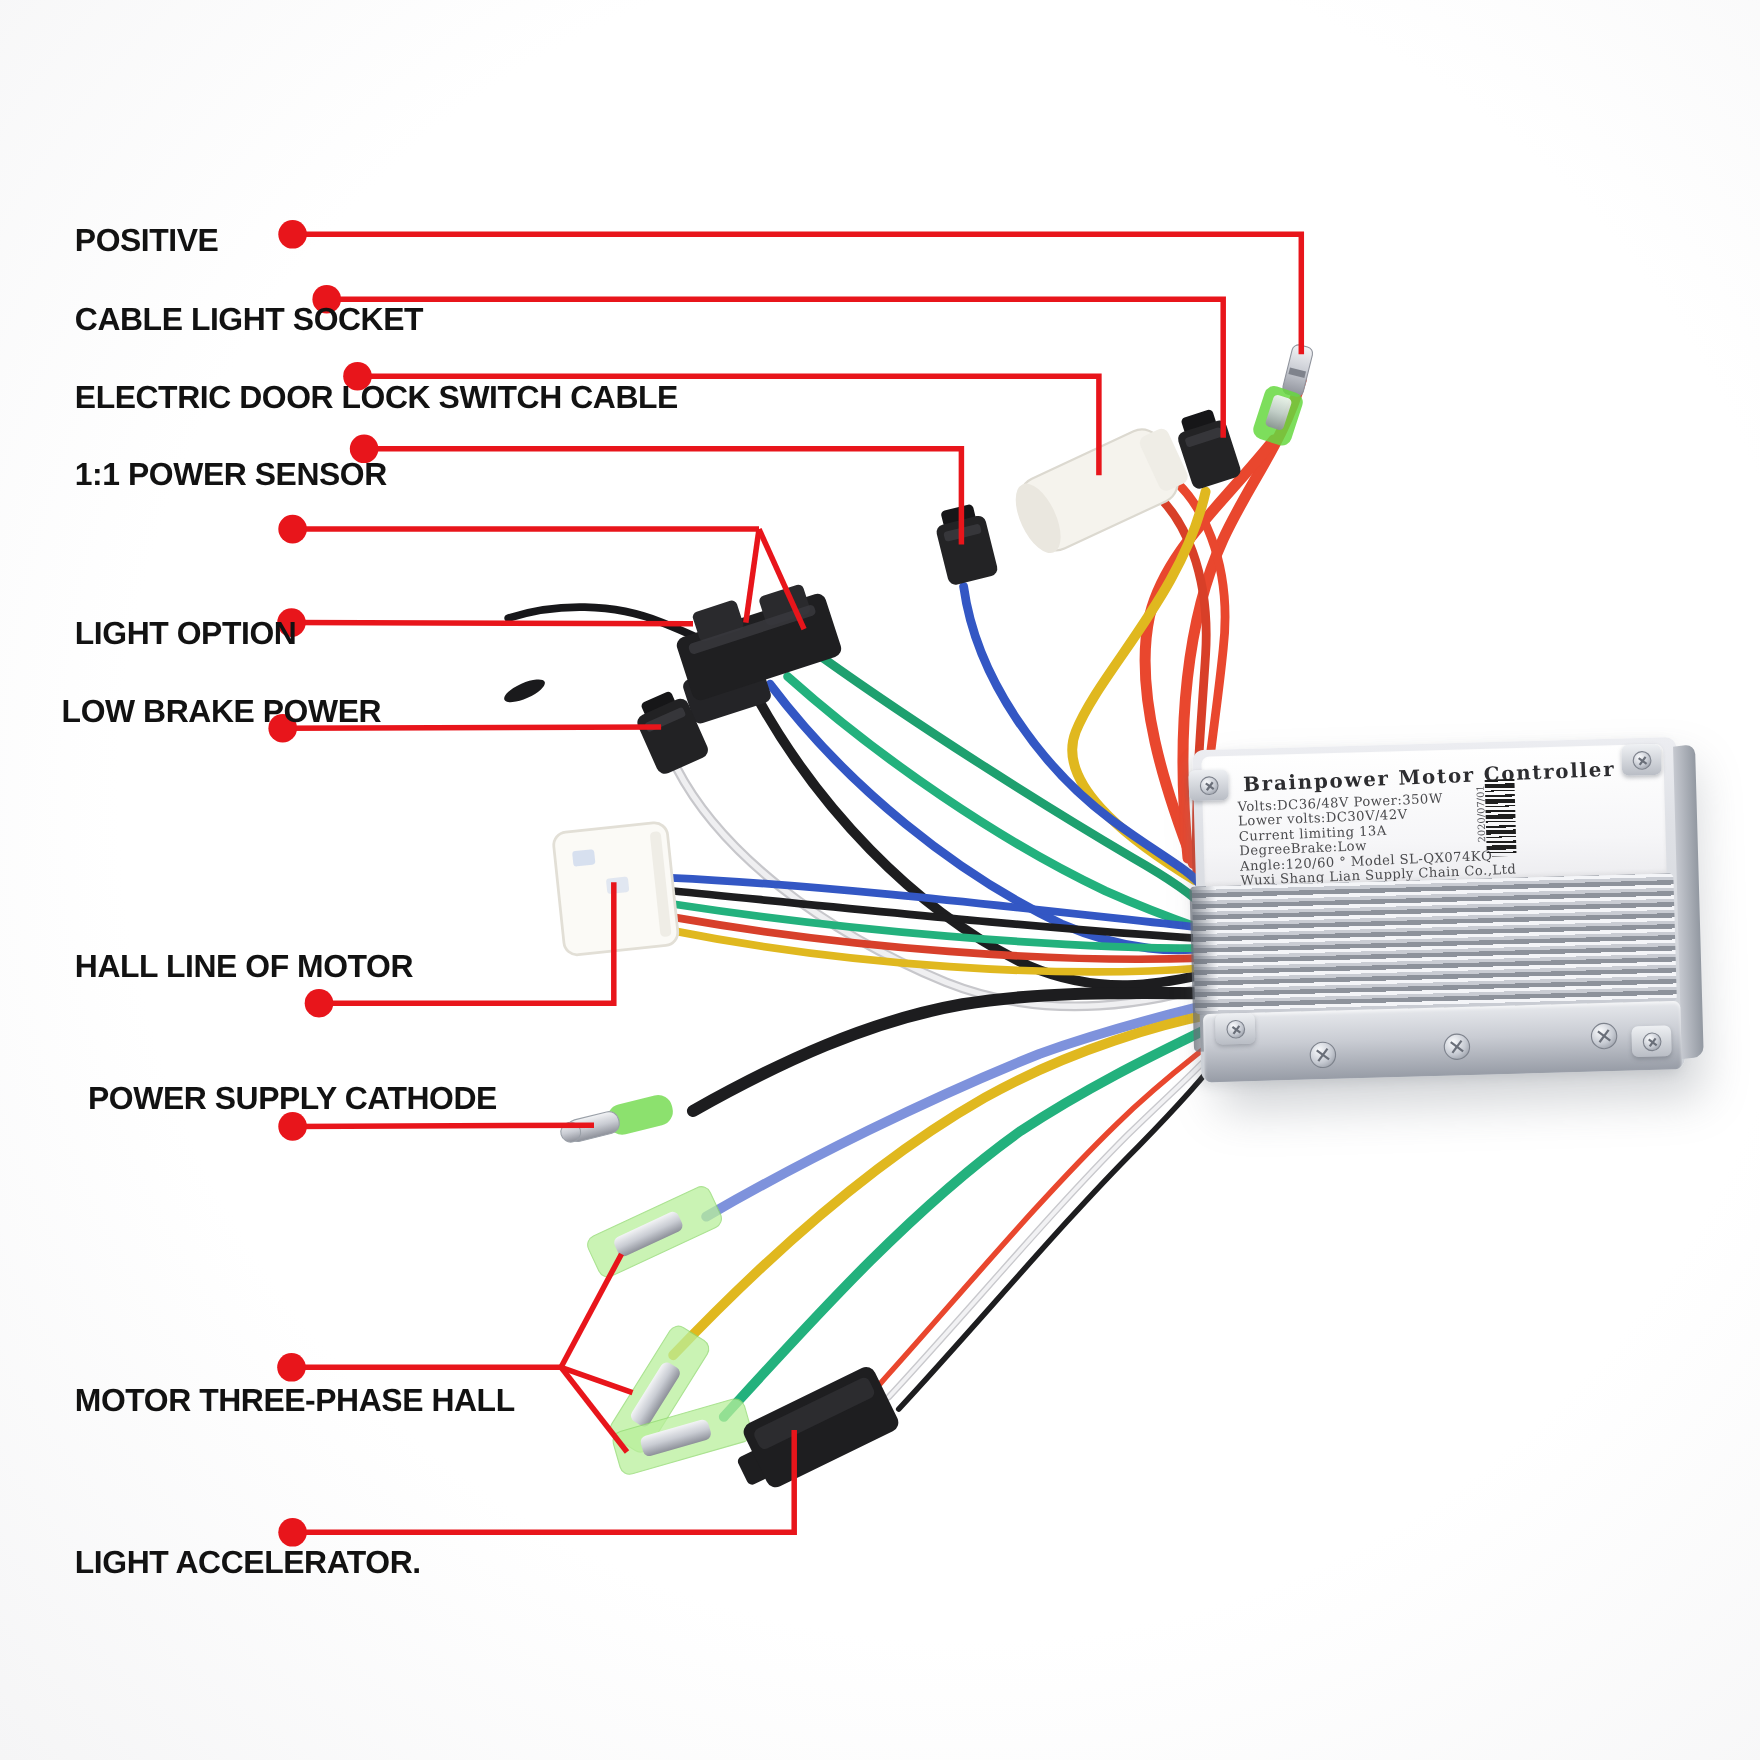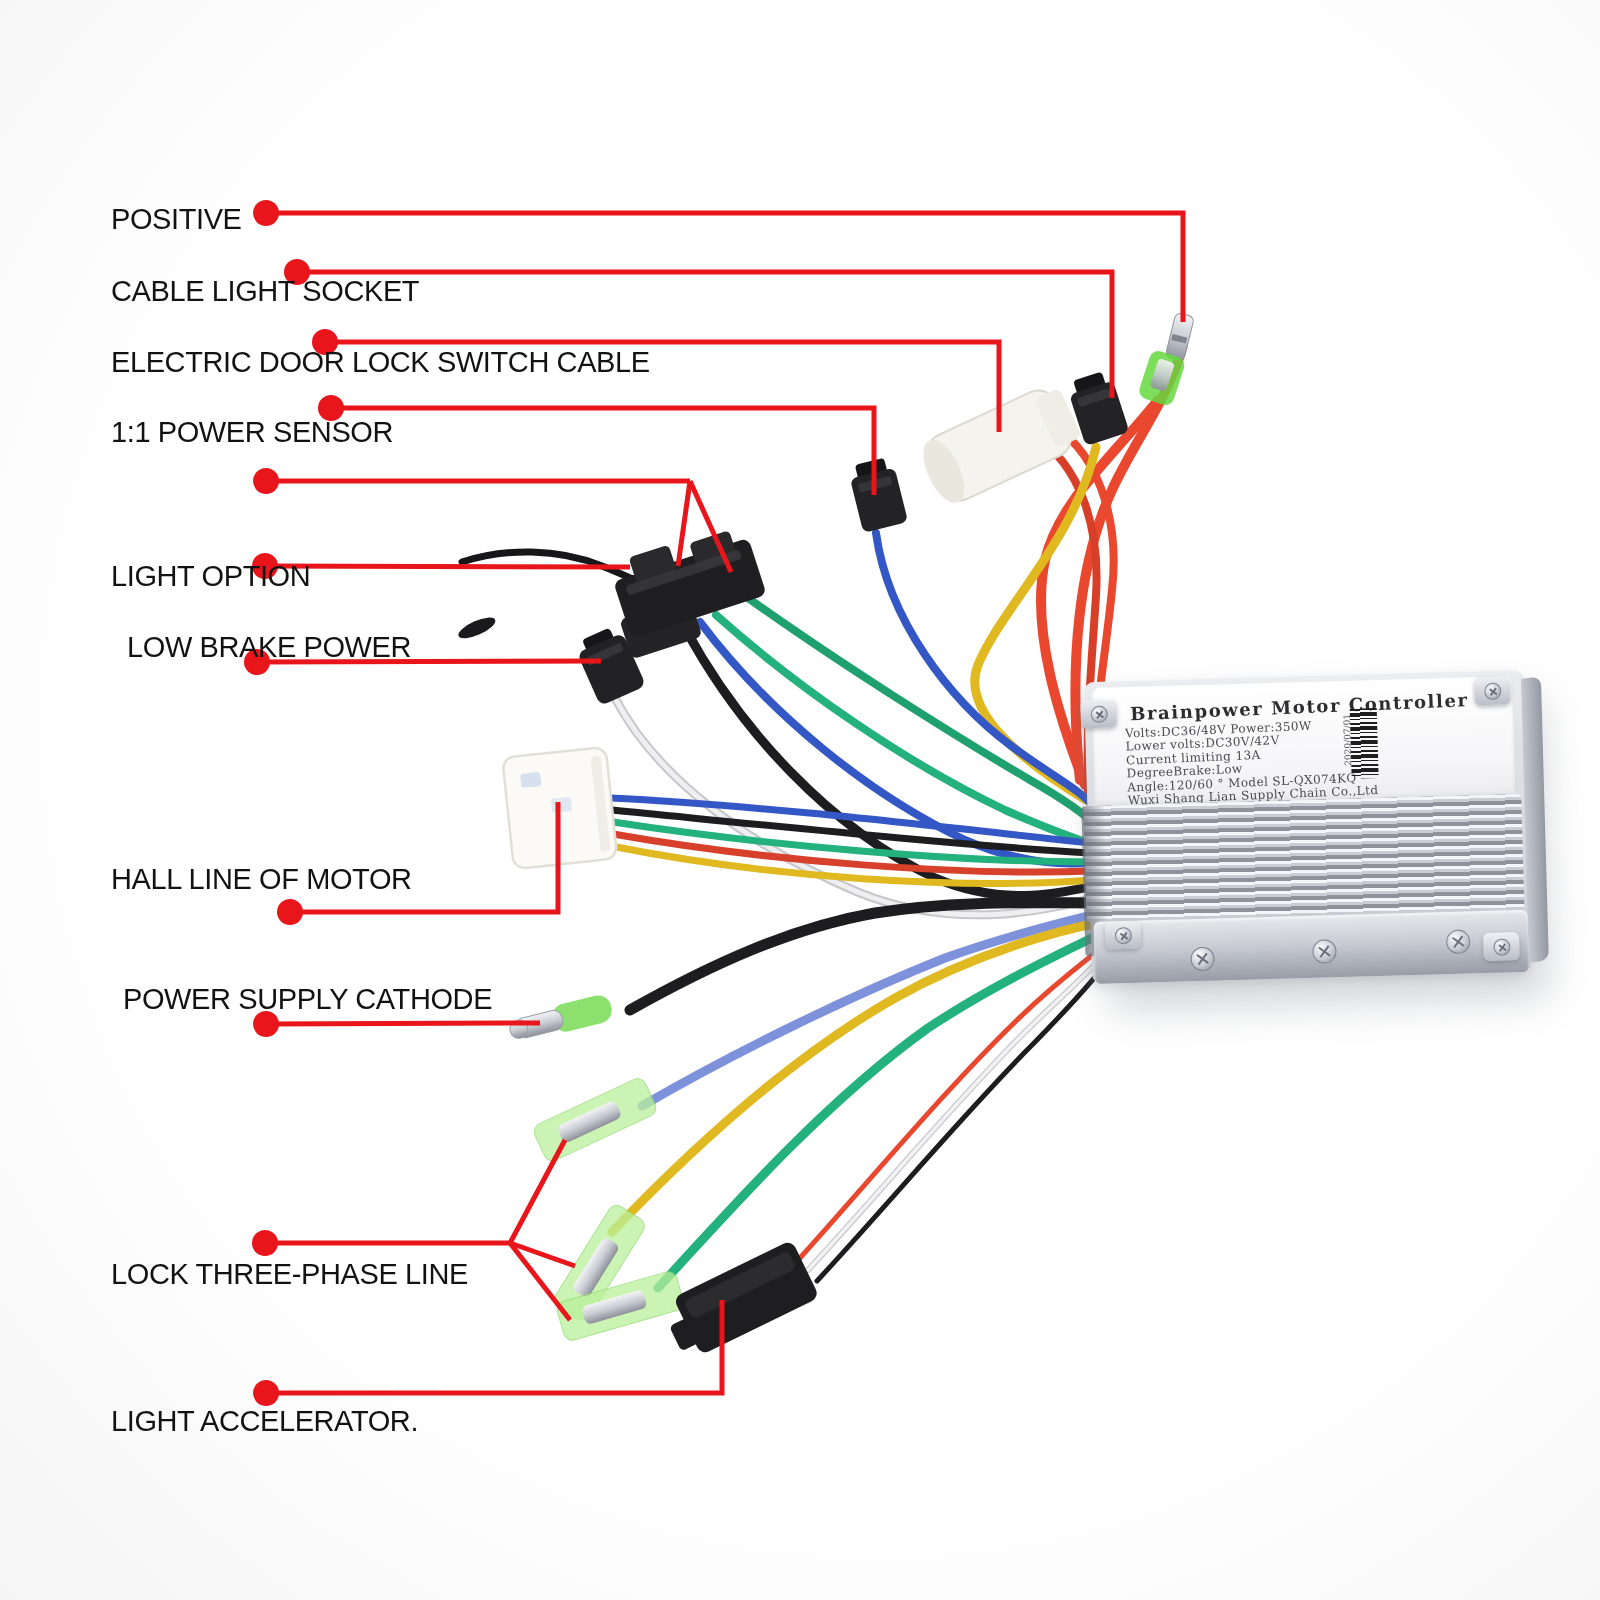--- a/index.html
+++ b/index.html
@@ -3,22 +3,22 @@
 <meta charset="utf-8">
 <style>
   html,body{margin:0;padding:0;background:#fff;}
   #stage{
     position:relative;width:1600px;height:1600px;overflow:hidden;
     background:radial-gradient(ellipse at 55% 45%, #ffffff 62%, #f5f5f6 100%);
     font-family:"Liberation Sans", sans-serif;
   }
   svg.layer{position:absolute;left:0;top:0;}
   .wire-label{
-    position:absolute;font-weight:normal;font-size:29px;line-height:1.05;
-    color:#121212;letter-spacing:-0.4px;white-space:nowrap;z-index:6;margin-left:43px;
+    position:absolute;font-weight:bold;font-size:29px;line-height:1.05;
+    color:#121212;letter-spacing:-0.4px;white-space:nowrap;z-index:6;
   }
   
   .controller{
     position:absolute;left:1088px;top:676px;width:440px;height:302px;
     transform:rotate(-1.6deg);z-index:3;border-radius:10px;
     background:linear-gradient(180deg,#ecedf1 0%,#dfe1e6 25%,#ccd0d6 100%);
     box-shadow:16px 26px 42px rgba(115,120,130,.32), -4px 4px 10px rgba(120,125,135,.18);
   }
   .ctrl-side-right{
     position:absolute;right:-17px;top:8px;width:20px;height:94%;
@@ -280,19 +280,19 @@
       <circle cx="265" cy="1243" r="13"></circle>
       <circle cx="266" cy="1393" r="13"></circle>
     </g>
   </svg>
 
   <div class="wire-label" style="left:68px;top:204px">POSITIVE</div>
   <div class="wire-label" style="left:68px;top:276px">CABLE LIGHT SOCKET</div>
   <div class="wire-label" style="left:68px;top:347px">ELECTRIC DOOR LOCK SWITCH CABLE</div>
   <div class="wire-label" style="left:68px;top:417px">1:1 POWER SENSOR</div>
   <div class="wire-label" style="left:68px;top:561px">LIGHT OPTION</div>
-  <div class="wire-label" style="left:84px;top:632px">LOW BRAKE POWER</div>
+  <div class="wire-label" style="left:56px;top:632px">LOW BRAKE POWER</div>
   <div class="wire-label" style="left:68px;top:864px">HALL LINE OF MOTOR</div>
   <div class="wire-label" style="left:80px;top:984px">POWER SUPPLY CATHODE</div>
-  <div class="wire-label" style="left:68px;top:1259px">LOCK THREE-PHASE LINE</div>
+  <div class="wire-label" style="left:68px;top:1259px">MOTOR THREE-PHASE HALL</div>
   <div class="wire-label" style="left:68px;top:1406px">LIGHT ACCELERATOR.</div>
 
 </div>
 
 </body></html>

